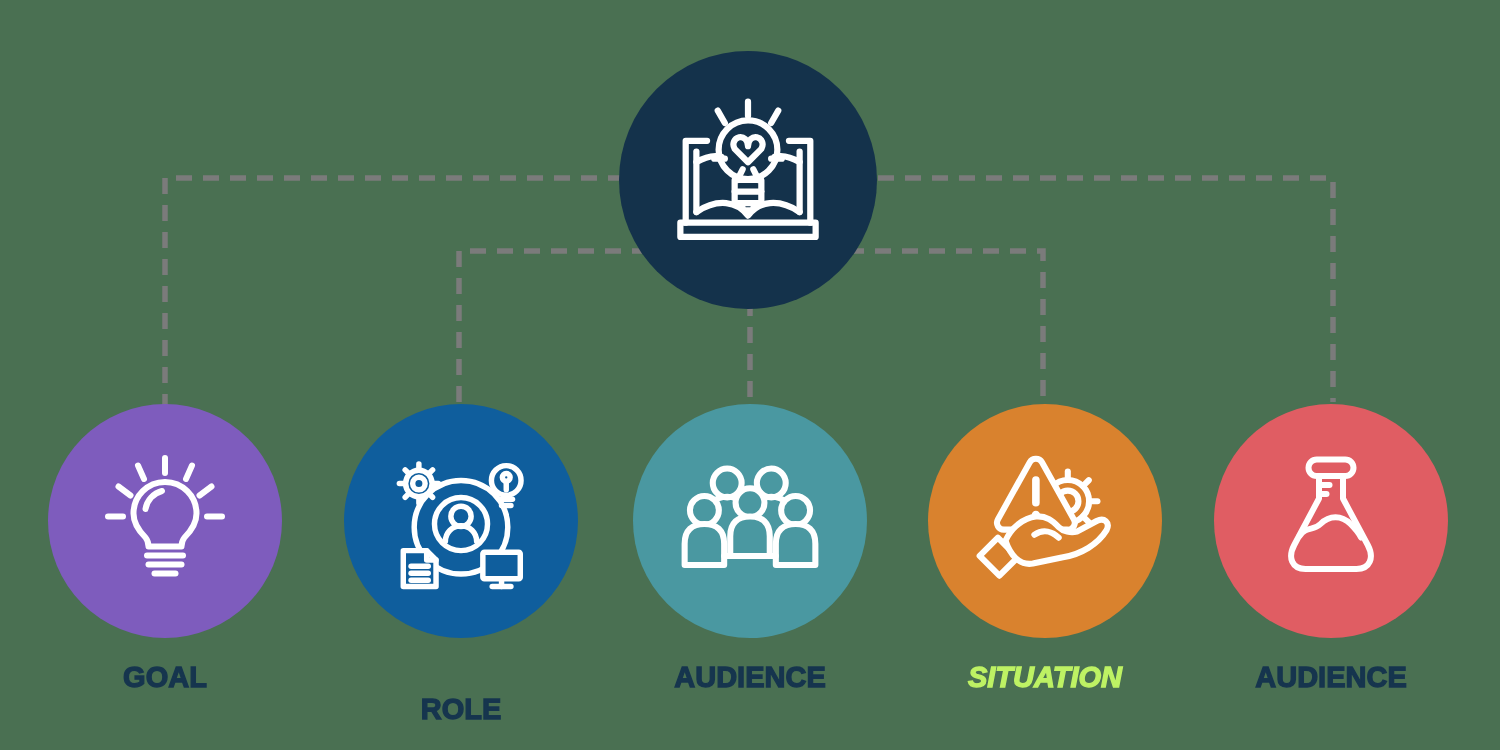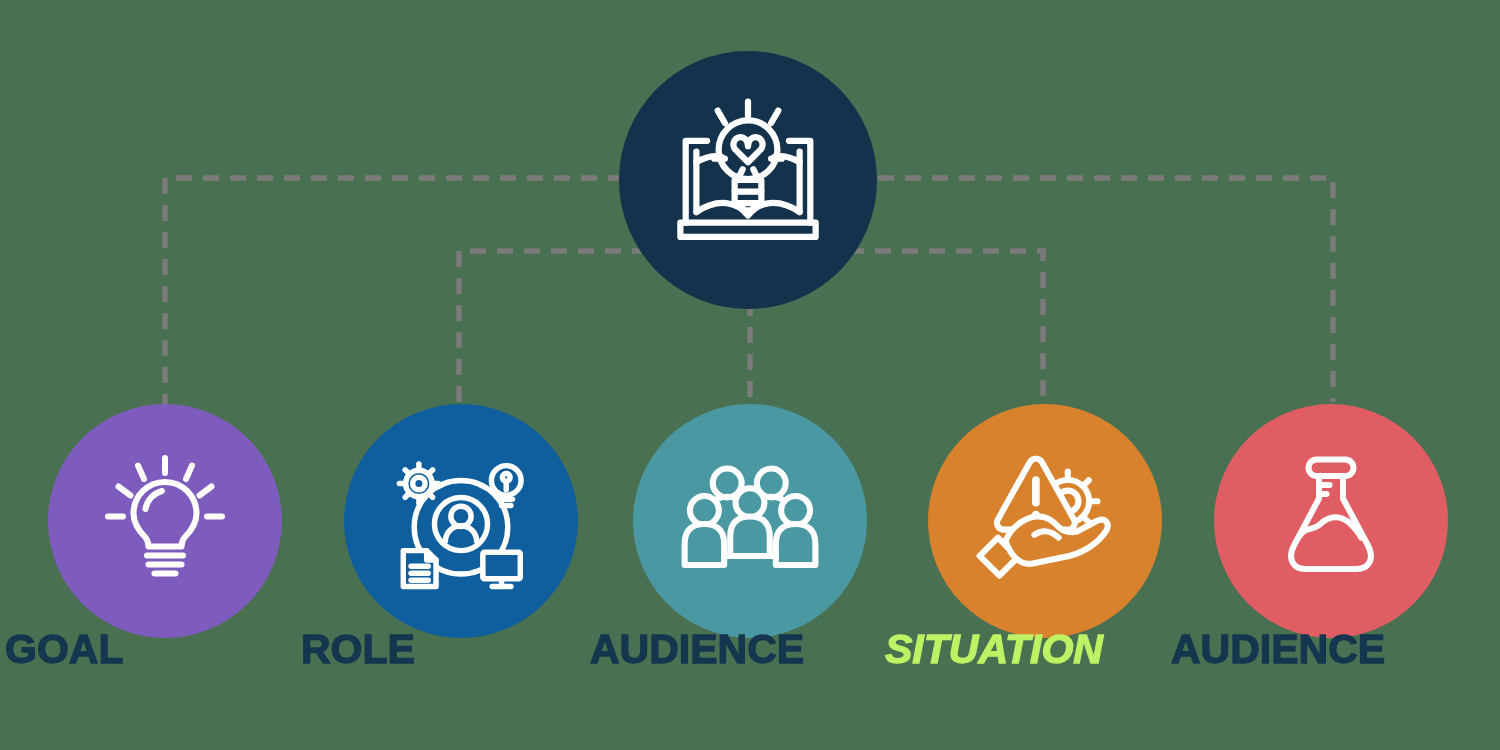--- a/index.html
+++ b/index.html
@@ -9,22 +9,22 @@
   }
   .connectors { position:absolute; left:0; top:0; width:1500px; height:750px; }
   .node {
     position:absolute; border-radius:50%;
     display:flex; align-items:center; justify-content:center;
   }
   .node.center { left:619px; top:51px; width:258px; height:258px; }
   .node.small  { top:404px; width:234px; height:234px; }
   .node svg { display:block; }
   .label {
-    position:absolute; top:620px; width:320px; line-height:58px;
-    text-align:left; font-weight:bold; font-size:41px; letter-spacing:0px;
+    position:absolute; top:648px; width:320px; line-height:58px;
+    text-align:center; font-weight:bold; font-size:29px; letter-spacing:0px;
     -webkit-text-stroke:1.3px currentColor;
   }
 </style>
 </head>
 <body>
 
 <div class="canvas" style="background-color: rgb(74, 112, 82);">
 
   <svg class="connectors" viewBox="0 0 1500 750">
     <path d="M165,410 V178 H1333 V402" fill="none" stroke-width="5.5" stroke-dasharray="16 11" stroke="#7b7b7b"></path>
@@ -160,18 +160,18 @@
         <path d="M42,20 V35 L25.5,66 C21,74.5 24,82 33,82 H67 C76,82 79,74.5 74.5,66 L58,35 V20"></path>
         <line x1="42" y1="26" x2="49" y2="26"></line>
         <line x1="42" y1="32" x2="47" y2="32"></line>
         <path d="M29,60 C34,53 38,57 43,52 C49,46 57,46 63,52 C66,55 69,59 70,61"></path>
         <circle cx="54" cy="82" r="1.6" fill="#ffffff" stroke="none"></circle>
       </g>
     </svg>
   </div>
 
   <div class="label" style="left: 5px; color: rgb(22, 53, 78);">GOAL</div>
-  <div class="label" style="left: 301px; color: rgb(22, 53, 78);">ROLE</div>
+  <div class="label" style="left: 301px; color: rgb(22, 53, 78); margin-top: 32px;">ROLE</div>
   <div class="label" style="left: 590px; color: rgb(22, 53, 78);">AUDIENCE</div>
   <div class="label" style="left: 885px; color: #bef264; font-style: italic;">SITUATION</div>
   <div class="label" style="left: 1171px; color: rgb(22, 53, 78);">AUDIENCE</div>
 
 </div>
 
 </body></html>

